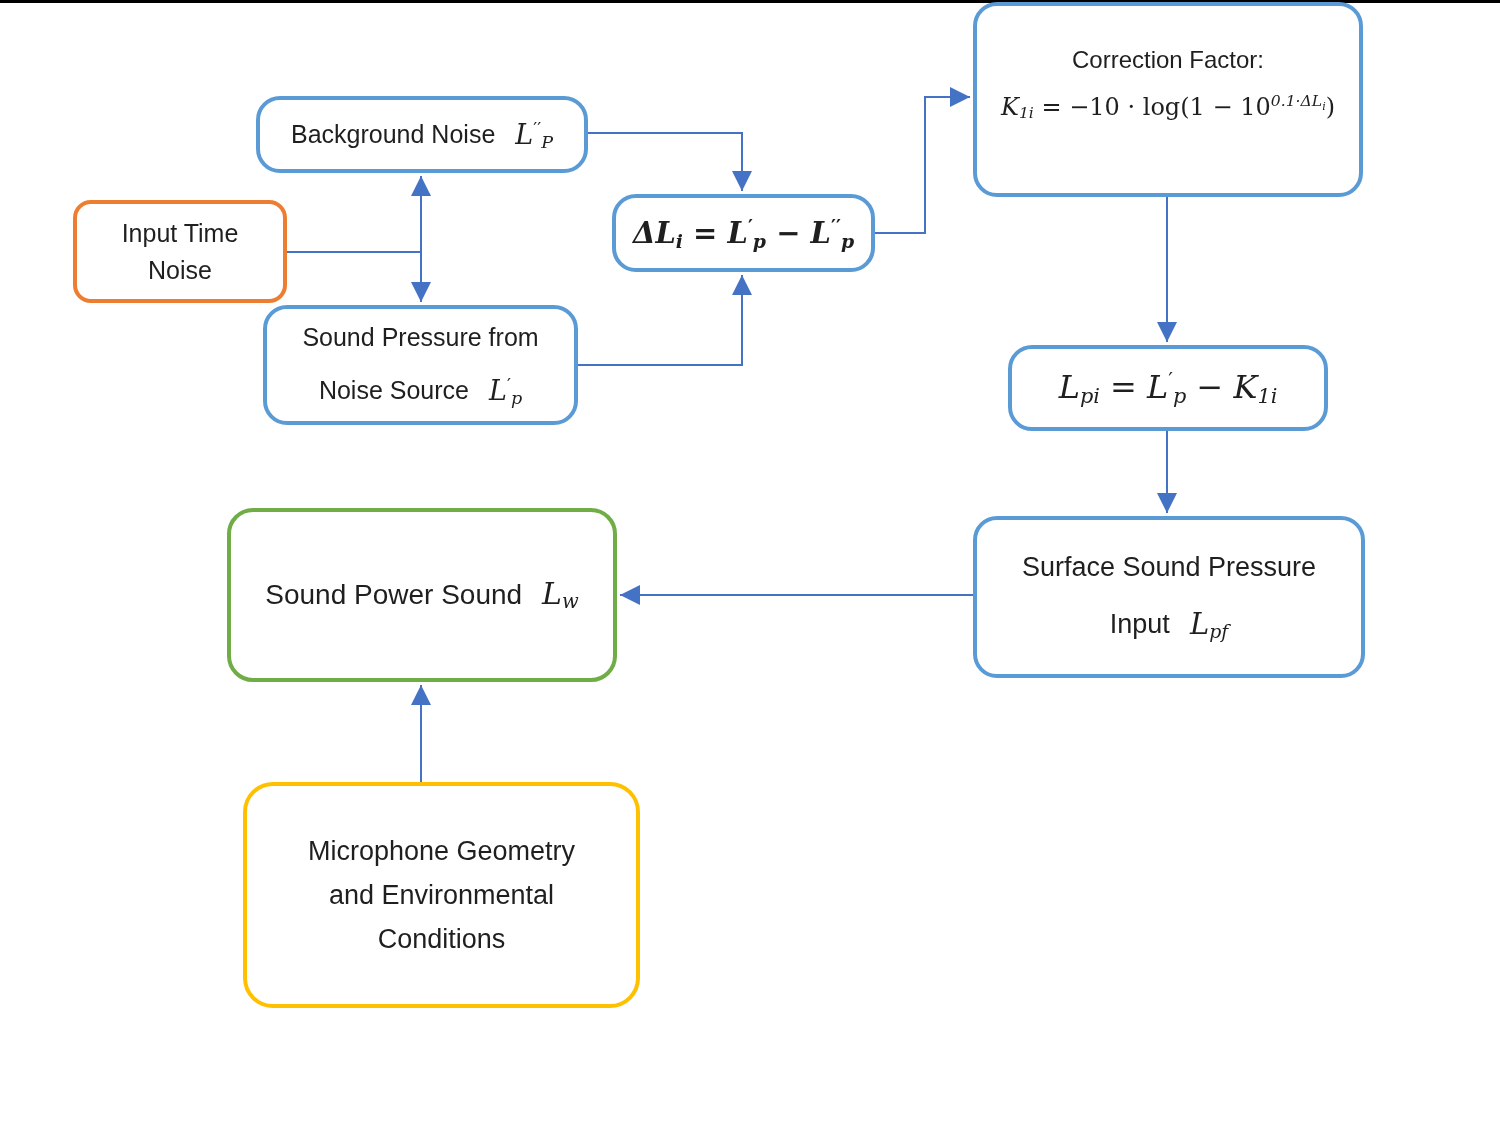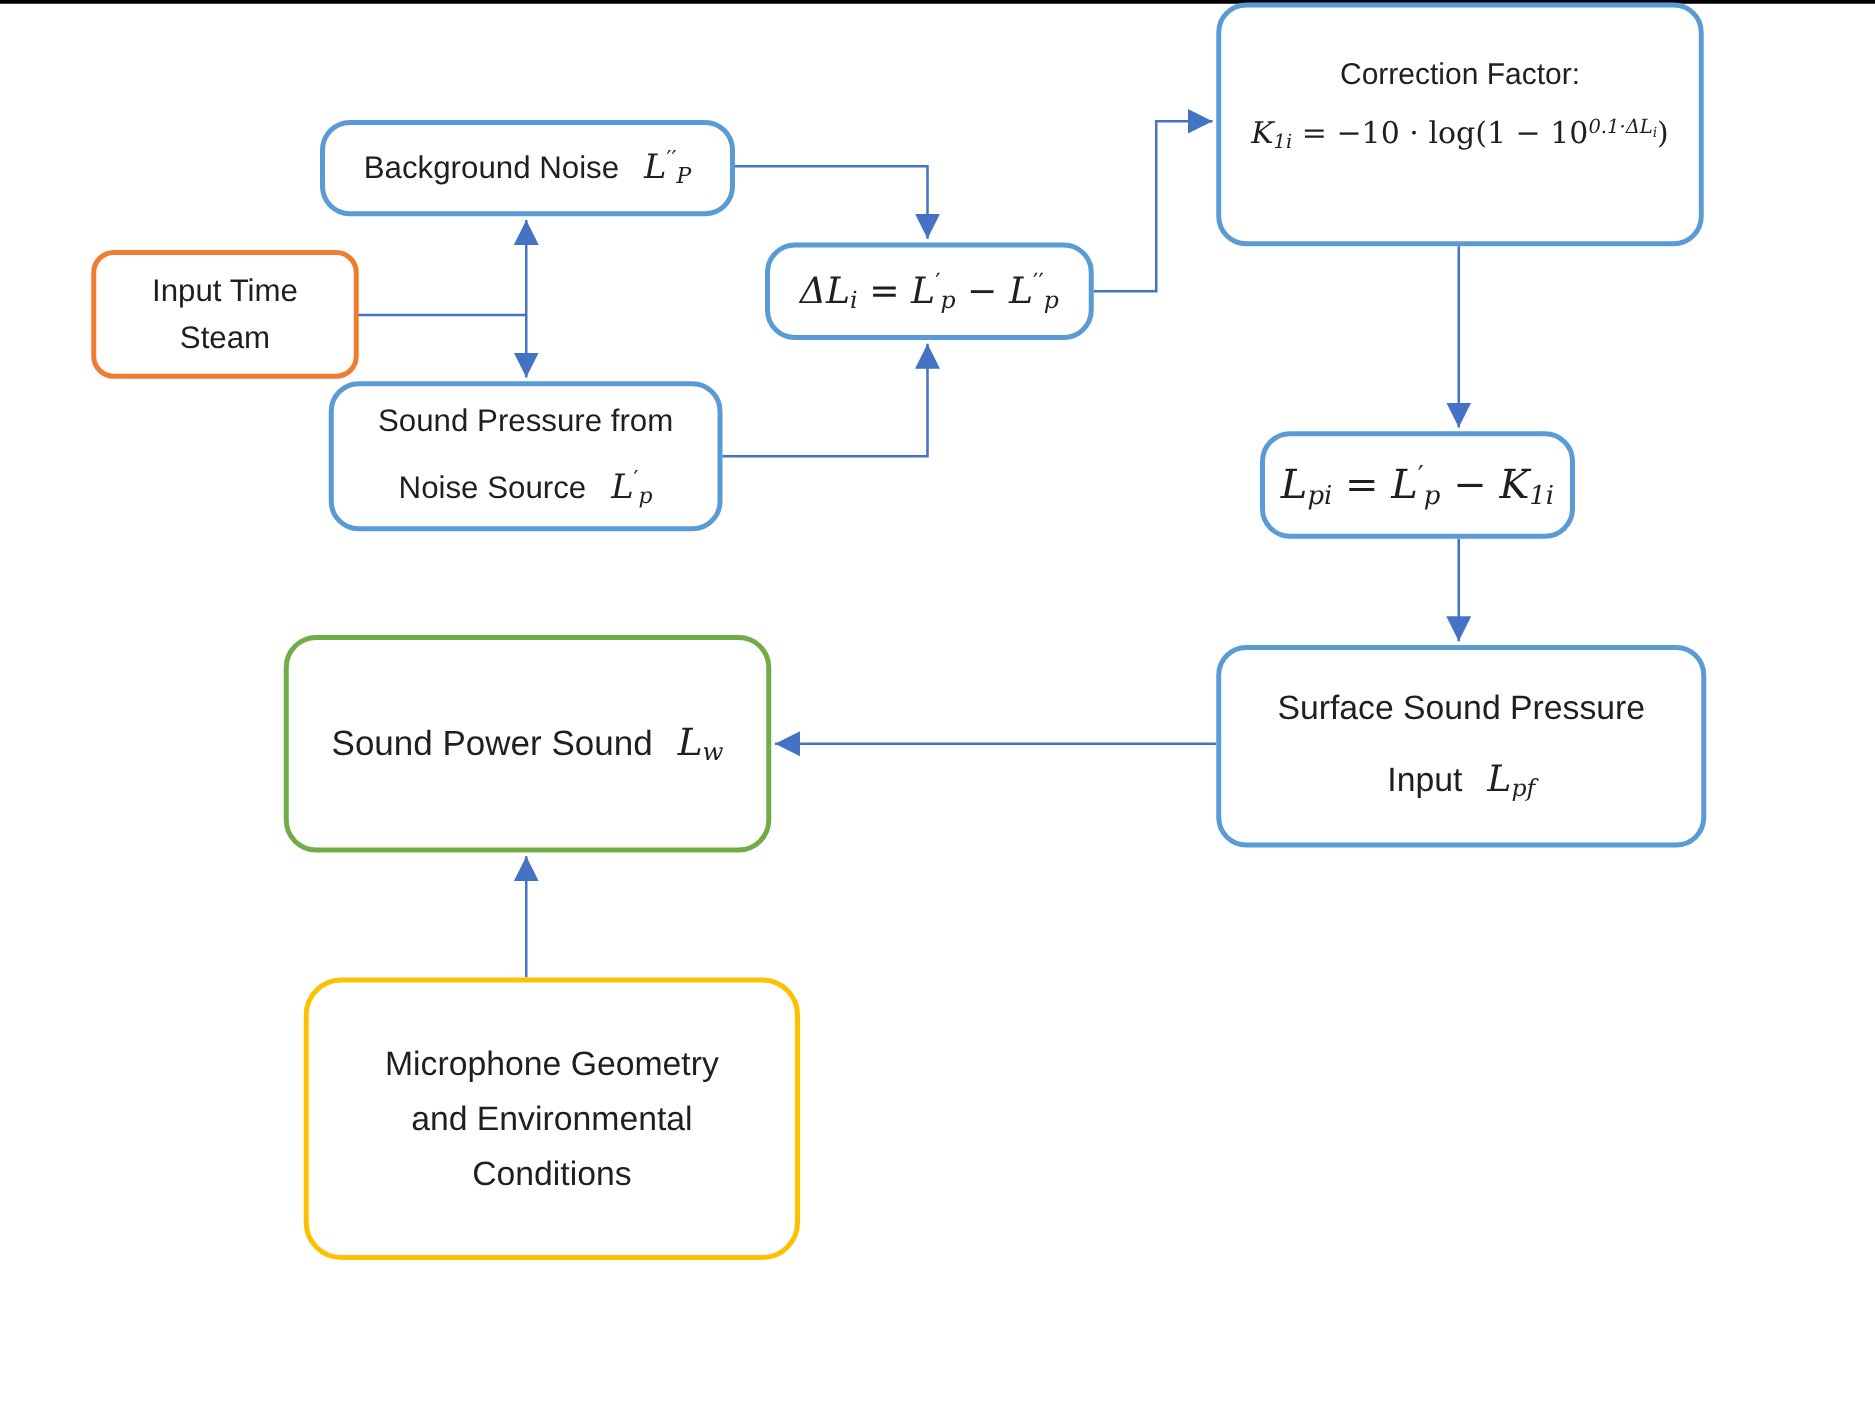--- a/index.html
+++ b/index.html
@@ -31,24 +31,24 @@
   .formula .sup { font-size:65%; vertical-align:0.55em; }
   .formula .supsub { font-size:46%; vertical-align:0.42em; }
   .gap-left { margin-left:20px; }
 
   
   #n-input       { left:33px;   top:200px; width:214px; height:103px; font-size:25px; line-height:37px;margin-left:40px; }
   #n-background  { left:256px;  top:96px;  width:332px; height:77px;  font-size:25px; flex-direction:row; }
   #n-soundpress  { left:263px;  top:305px; width:315px; height:120px; font-size:25px; gap:22px; }
   #n-soundpress .row { display:flex; flex-direction:row; align-items:center; }
   #n-background .formula, #n-soundpress .formula { font-size:27px; }
-  #n-delta       { left:612px;  top:194px; width:263px; height:78px;  font-size:29px; }
+  #n-delta       { left:612px;  top:194px; width:263px; height:78px;  font-size:29px;font-weight:bold; }
   #n-correction  { left:973px;  top:2px;   width:390px; height:195px; font-size:24px;
                    justify-content:flex-start; padding-top:40px; gap:18px; }
-  #n-lpi         { left:1008px; top:345px; width:252px; height:86px;  font-size:32px; }
+  #n-lpi         { left:1008px; top:345px; width:320px; height:86px;  font-size:32px; }
   #n-surface     { left:973px;  top:516px; width:392px; height:162px; font-size:27px; gap:24px; }
   #n-surface .row { display:flex; flex-direction:row; align-items:center; }
   #n-surface .formula { font-size:29px; }
   #n-power       { left:227px;  top:508px; width:390px; height:174px; font-size:28px; flex-direction:row; }
   #n-power .formula { font-size:30px; }
   #n-micro       { left:215px;  top:782px; width:397px; height:226px; font-size:27px; line-height:44px;margin-left:28px; }
 </style>
 </head>
 <body>
 
@@ -70,21 +70,21 @@
     <polyline class="connector" points="578,365 742,365 742,275" marker-end="url(#arrow)"></polyline>
     <polyline class="connector" points="875,233 925,233 925,97 970,97" marker-end="url(#arrow)"></polyline>
     <line class="connector" x1="1167" y1="197" x2="1167" y2="342" marker-end="url(#arrow)"></line>
     <line class="connector" x1="1167" y1="431" x2="1167" y2="513" marker-end="url(#arrow)"></line>
     <line class="connector" x1="973" y1="595" x2="620" y2="595" marker-end="url(#arrow)"></line>
     <line class="connector" x1="421" y1="782" x2="421" y2="685" marker-end="url(#arrow)"></line>
   </svg>
 
   <div class="box box-orange" id="n-input">
     <div>Input Time</div>
-    <div>Steam</div>
+    <div>Noise</div>
   </div>
 
   <div class="box box-blue" id="n-soundpress">
     <div class="row">
       <span>Sound Pressure from</span>
     </div>
     <div class="row">
       <span>Noise Source</span>
       <span class="formula gap-left"><span class="it">L</span><span class="sup">′</span><span class="sub it">p</span></span>
     </div>

